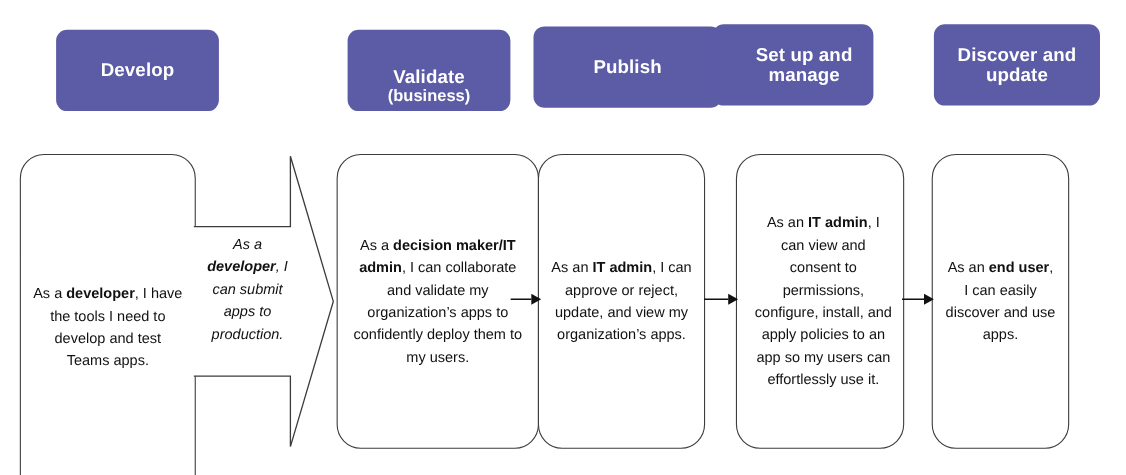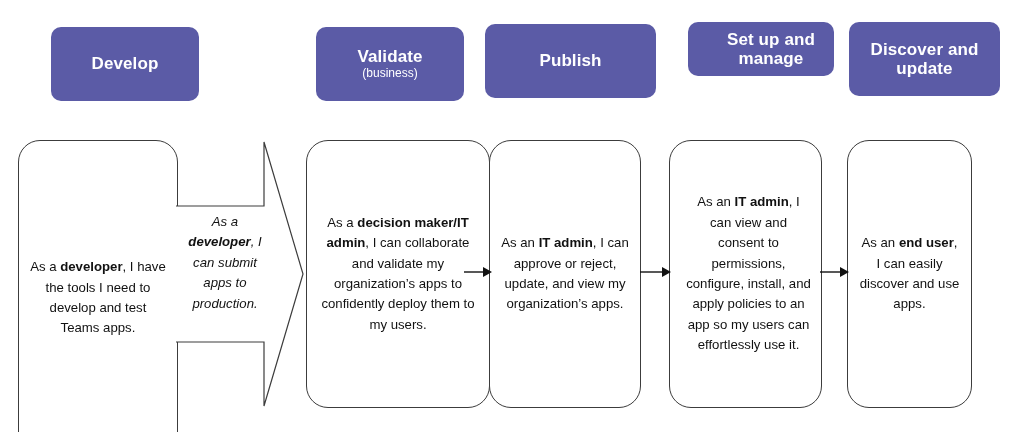--- a/index.html
+++ b/index.html
@@ -37,22 +37,22 @@
     text-align: center;
     line-height: 1.12;
     padding: 4px 8px;
   }
   .stage-header .stage-title {
     font-size: 17px;
     font-weight: bold;
     letter-spacing: 0.1px;
   }
   .stage-header .stage-sub {
-    font-size: 12px;
-    font-weight: normal;
+    font-size: 15px;
+    font-weight: bold;
     margin-top: 1px;
   }
 
   
   .story-card {
     position: absolute;
     box-sizing: border-box;
     border: 1.2px solid #3c3c3c;
     border-radius: 22px;
     background: #ffffff;
@@ -93,30 +93,30 @@
 </style>
 </head>
 <body>
 
 <div id="diagram">
 
   <div class="stage-header" style="left:27px; top:27px; width:148px; height:74px;margin-left:24px;">
     <span class="stage-title">Develop</span>
   </div>
 
-  <div class="stage-header" style="left:316px; top:27px; width:148px; height:74px;">
+  <div class="stage-header" style="left:316px; top:27px; width:148px; height:74px;justify-content:flex-end;">
     <span class="stage-title">Validate</span>
     <span class="stage-sub">(business)</span>
   </div>
 
   <div class="stage-header" style="left:485px; top:24px; width:171px; height:74px;">
     <span class="stage-title">Publish</span>
   </div>
 
-  <div class="stage-header" style="left:688px; top:22px; width:146px; height:54px;padding-left:28px;">
+  <div class="stage-header" style="left:648px; top:22px; width:146px; height:74px;padding-left:28px;">
     <span class="stage-title">Set up and manage</span>
   </div>
 
   <div class="stage-header" style="left:849px; top:22px; width:151px; height:74px;">
     <span class="stage-title">Discover and update</span>
   </div>
 
   <div class="story-card" style="left:18px; top:140px; width:160px; height:316px;">
     <div class="card-text"><span>As a </span><b>developer</b><span>, I have the tools I need to develop and test Teams apps.</span></div>
   </div>

